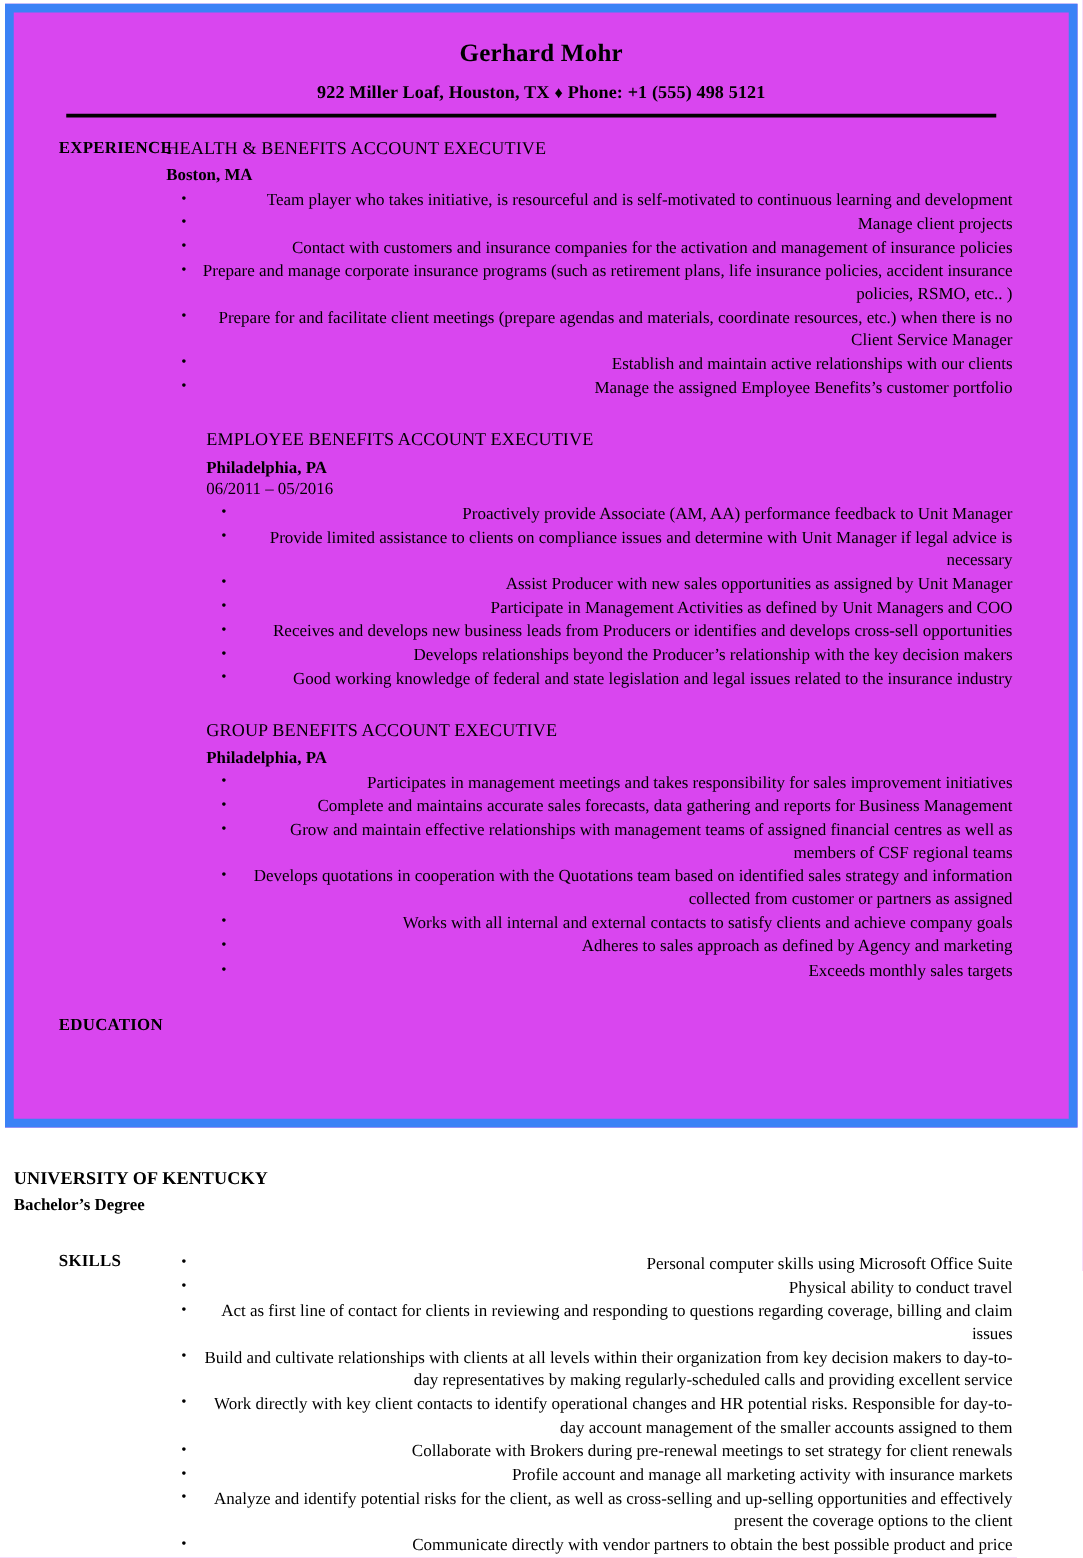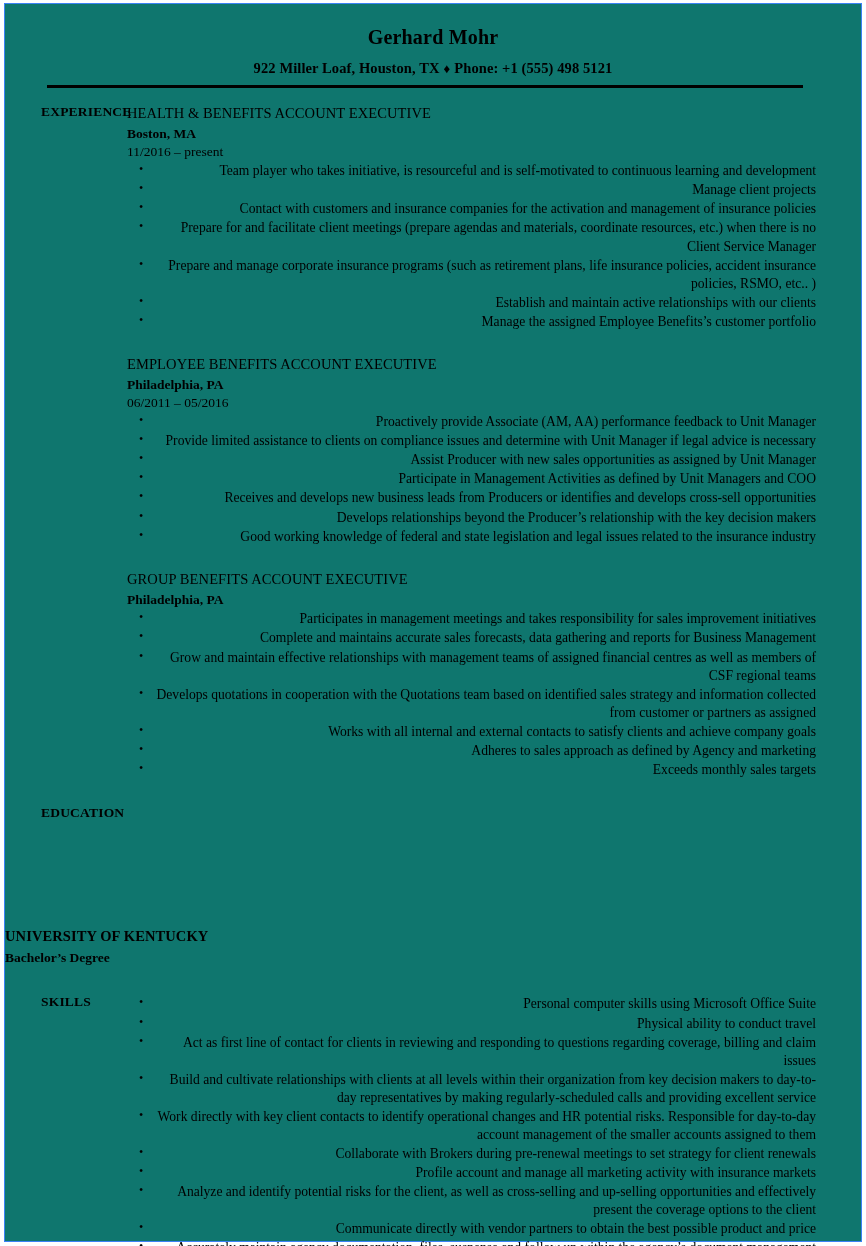--- a/index.html
+++ b/index.html
@@ -18,23 +18,23 @@
     position: relative;
     box-sizing: border-box;
     width: 866px;
     height: 1246px;
     padding: 3px 4px 4px 4px;
     background: #ffffff;
   }
   .page-frame {
     box-sizing: border-box;
     width: 100%;
-    height: 1239px;
-    border: 1px solid #3b82f6;
-    background: #0f766e;
+    height: 899px;
+    border: 7px solid #3b82f6;
+    background: #d946ef;
     position: relative;
   }
   .sheet {
     position: absolute;
     left: 0;
     top: 0;
     right: 0;
     bottom: 0;
     padding: 0;
   }
@@ -90,21 +90,21 @@
     padding-right: 45px;
     min-width: 0;
   }
 
   #experience-section { margin-top: 16px; }
   #education-section  { margin-top: 26px; flex-direction: column; }
   #skills-section     { margin-top: 28px; }
 
   
   .job { margin-bottom: 0; }
-  .job + .job { margin-top: 24px; }
+  .job + .job { margin-top: 24px; margin-left: 32px; }
 
   .job-title {
     font-size: 14.5px;
     font-weight: normal;
     letter-spacing: 0.1px;
     line-height: 1.25;
   }
   .job-location {
     font-size: 13.5px;
     font-weight: bold;
@@ -174,27 +174,26 @@
 
       <div class="section" id="experience-section">
         <div class="section-label-col">
           <div class="section-label">EXPERIENCE</div>
         </div>
         <div class="section-content">
 
           <div class="job">
             <div class="job-title">HEALTH &amp; BENEFITS ACCOUNT EXECUTIVE</div>
             <div class="job-location">Boston, MA</div>
-            <div class="job-dates">11/2016 – present</div>
             <ul class="bullets">
               <li>Team player who takes initiative, is resourceful and is self-motivated to continuous learning and development</li>
               <li>Manage client projects</li>
               <li>Contact with customers and insurance companies for the activation and management of insurance policies</li>
+              <li>Prepare and manage corporate insurance programs (such as retirement plans, life insurance policies, accident insurance policies, RSMO, etc.. )</li>
               <li>Prepare for and facilitate client meetings (prepare agendas and materials, coordinate resources, etc.) when there is no Client Service Manager</li>
-              <li>Prepare and manage corporate insurance programs (such as retirement plans, life insurance policies, accident insurance policies, RSMO, etc.. )</li>
               <li>Establish and maintain active relationships with our clients</li>
               <li>Manage the assigned Employee Benefits’s customer portfolio</li>
             </ul>
           </div>
 
           <div class="job">
             <div class="job-title">EMPLOYEE BENEFITS ACCOUNT EXECUTIVE</div>
             <div class="job-location">Philadelphia, PA</div>
             <div class="job-dates">06/2011 – 05/2016</div>
             <ul class="bullets">

